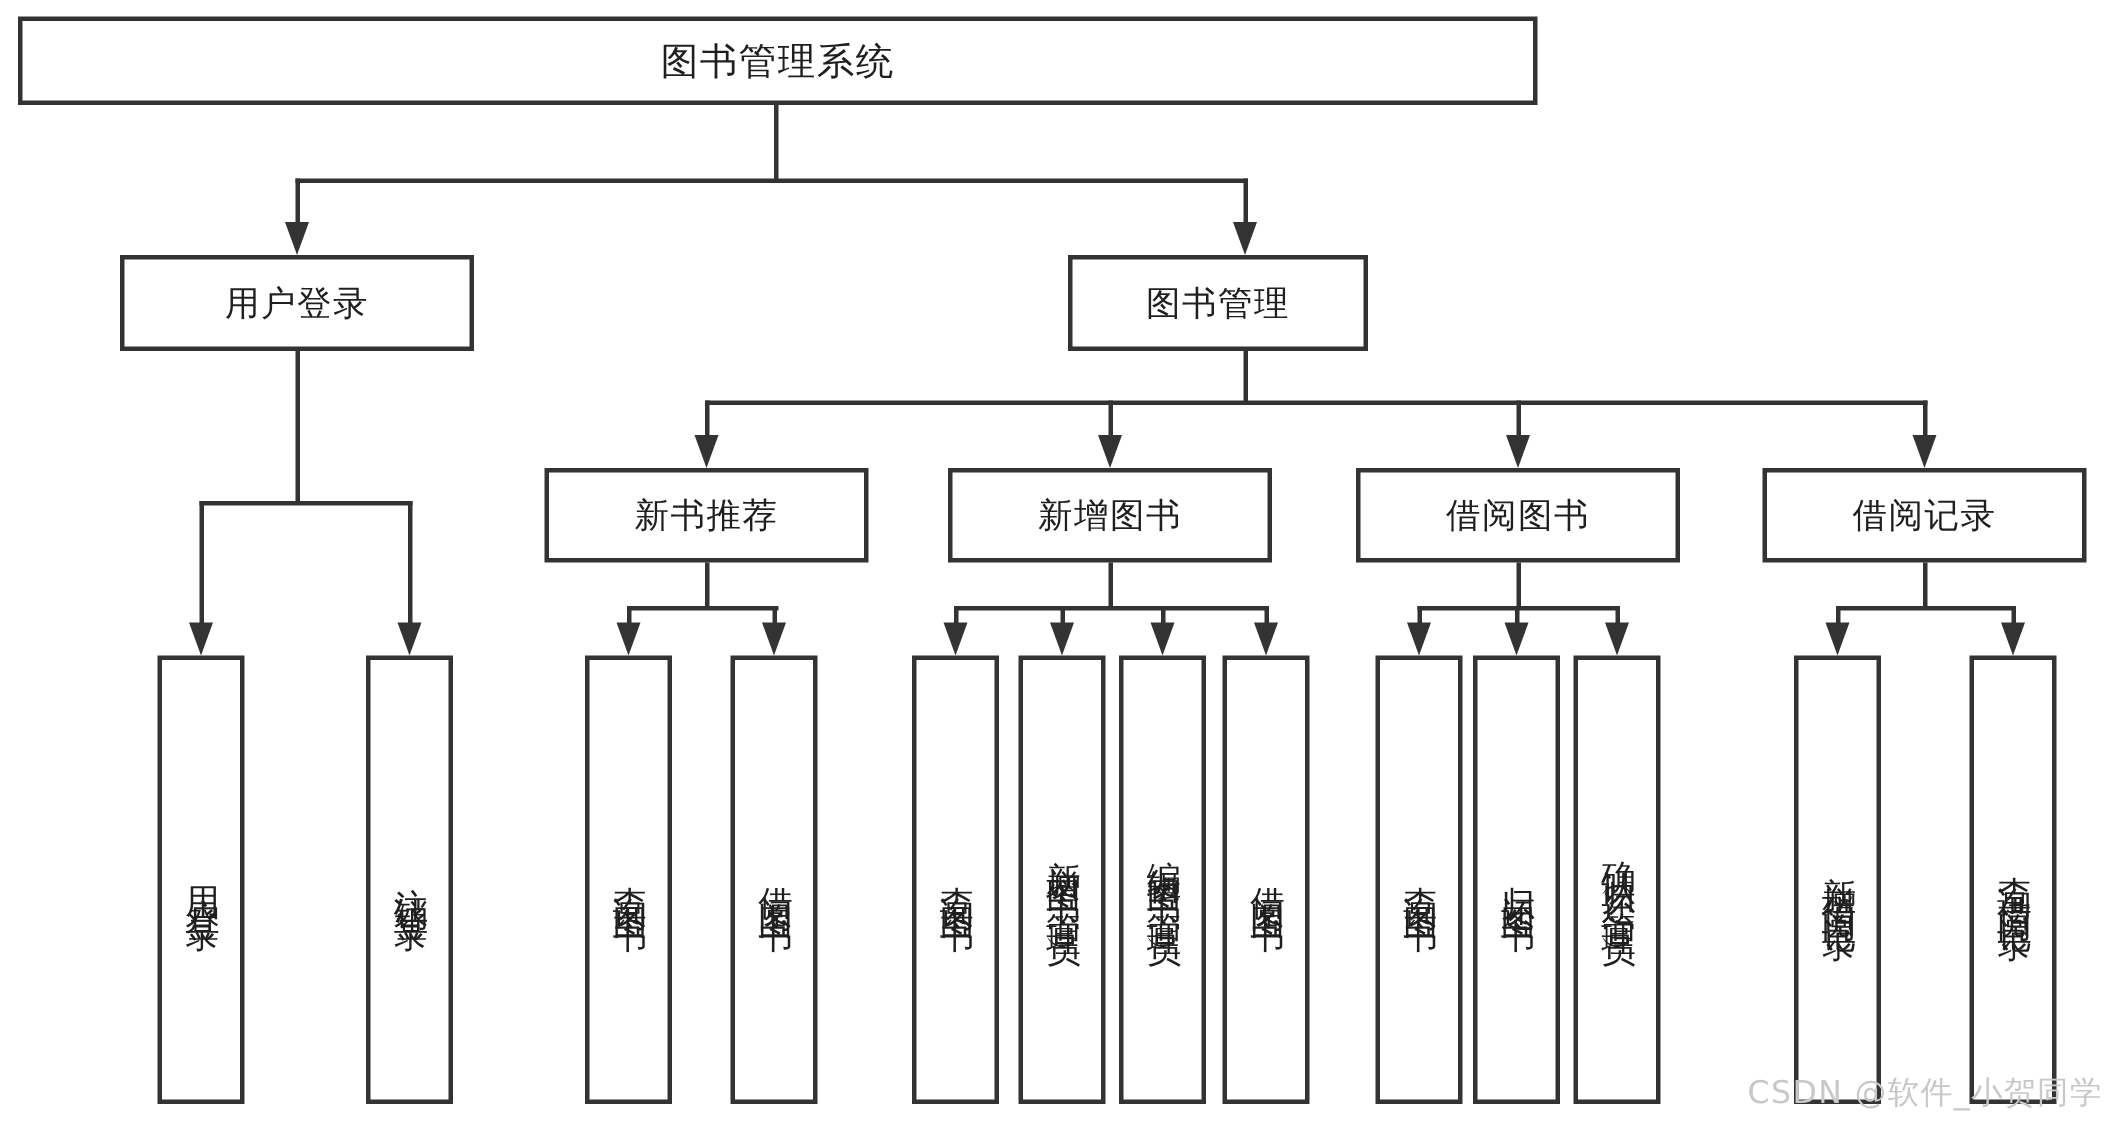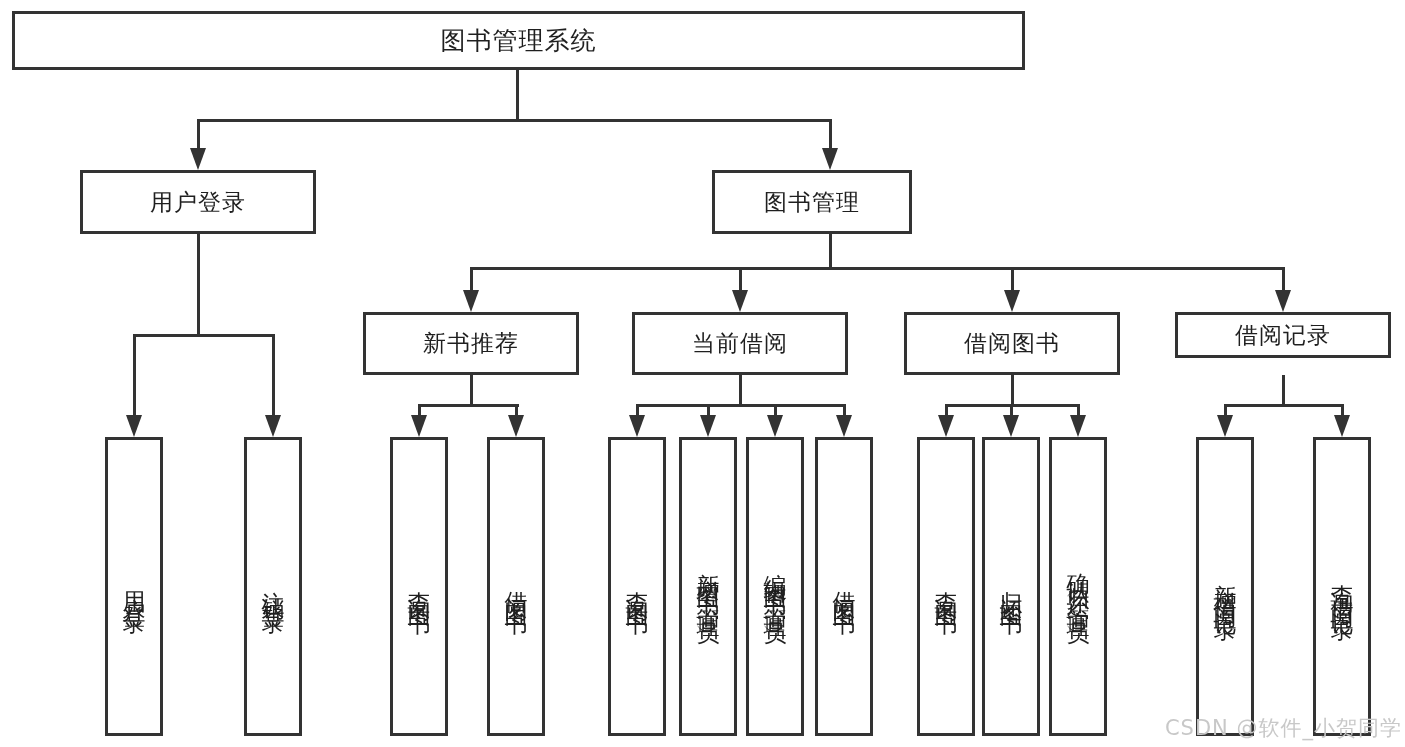--- a/index.html
+++ b/index.html
@@ -36,23 +36,23 @@
 <body>
 
 <div class="canvas">
 
   <div class="box hbox root" style="left:12px;top:11px;width:1013px;height:59px">图书管理系统</div>
 
   <div class="box hbox" style="left:80px;top:170px;width:236px;height:64px">用户登录</div>
   <div class="box hbox" style="left:712px;top:170px;width:200px;height:64px">图书管理</div>
 
   <div class="box hbox" style="left:363px;top:312px;width:216px;height:63px">新书推荐</div>
-  <div class="box hbox" style="left:632px;top:312px;width:216px;height:63px">当前借阅</div>
+  <div class="box hbox" style="left:632px;top:312px;width:216px;height:63px">新增图书</div>
   <div class="box hbox" style="left:904px;top:312px;width:216px;height:63px">借阅图书</div>
-  <div class="box hbox" style="left:1175px;top:312px;width:216px;height:46px">借阅记录</div>
+  <div class="box hbox" style="left:1175px;top:312px;width:216px;height:63px">借阅记录</div>
 
   <div class="box vbox" style="left:105px;top:437px;width:58px;height:299px">
     <span class="vtext">用户登录</span>
     </div>
   <div class="box vbox" style="left:244px;top:437px;width:58px;height:299px">
     <span class="vtext">注销登录</span>
     </div>
 
   <div class="box vbox" style="left:390px;top:437px;width:58px;height:299px">
     <span class="vtext">查询图书</span>

